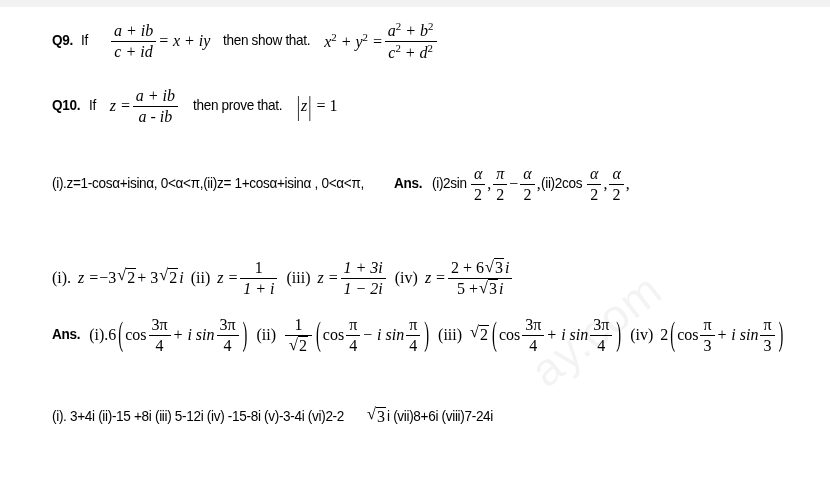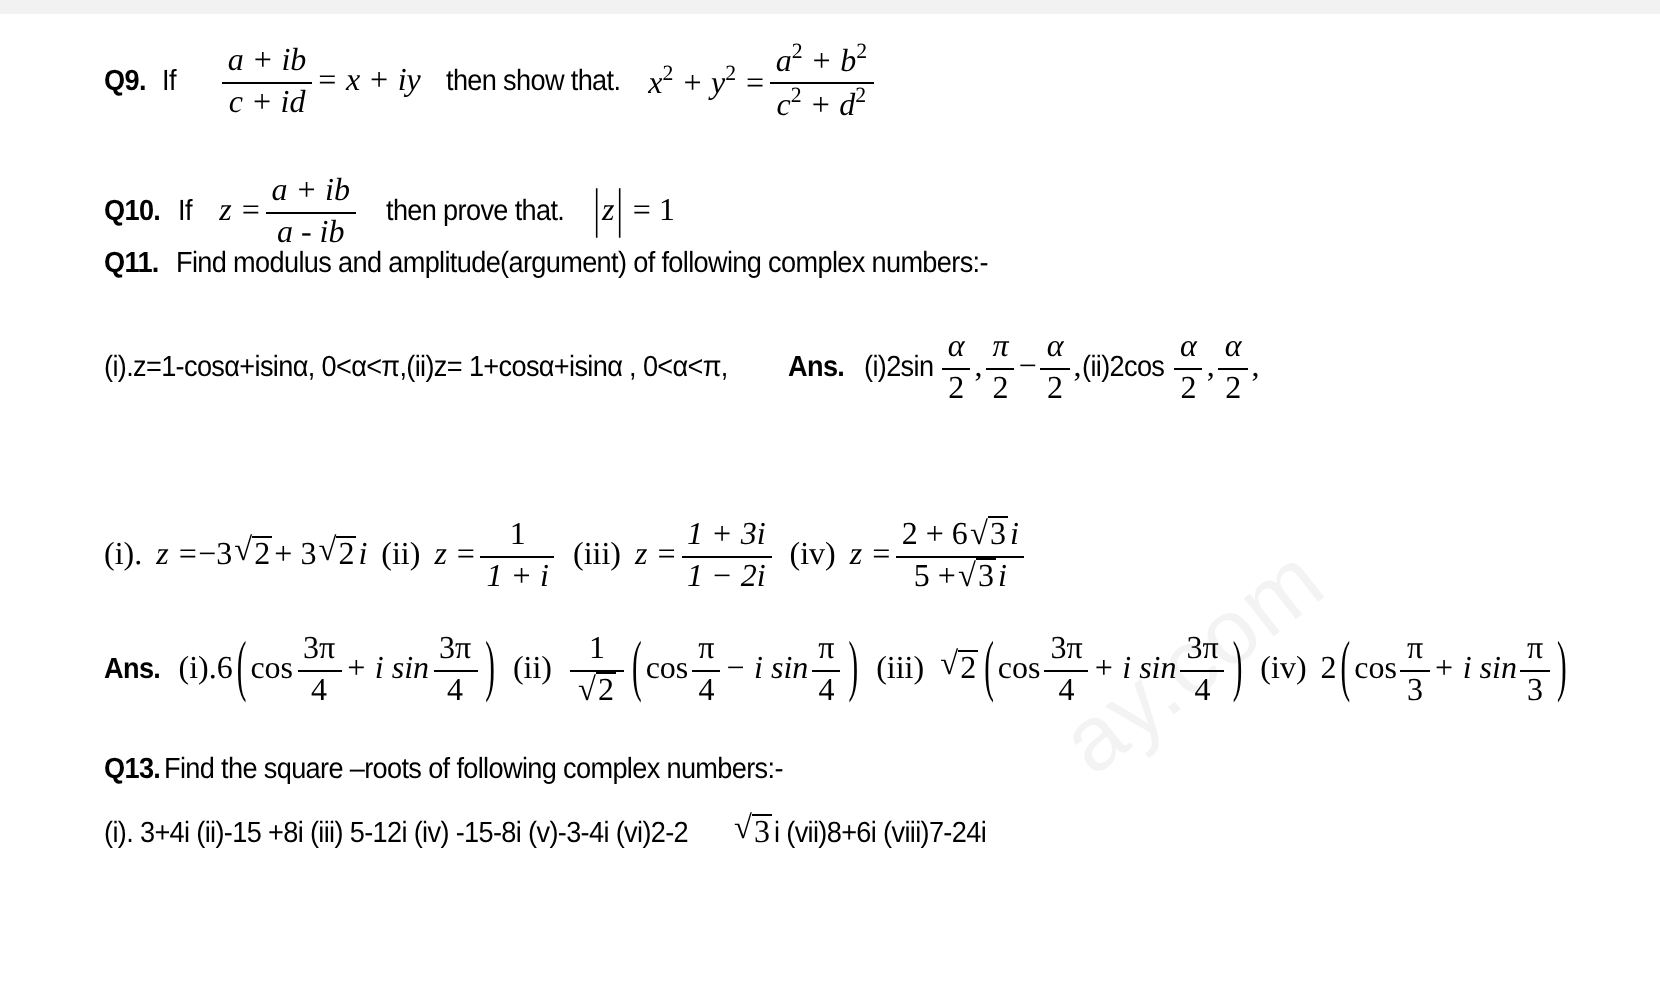--- a/index.html
+++ b/index.html
@@ -111,40 +111,34 @@
   <div class="watermark">ay.com</div>
 
   <div class="row" style="top:20px;">
     <span class="prose qlabel">Q9.</span><span class="small-gap"></span><span class="prose">If</span><span class="small-gap"></span><span class="med-gap"></span><span class="frac math"><span class="num">a + ib</span><span class="den">c + id</span></span><span class="math">= x + iy</span><span class="med-gap"></span><span class="prose">then show that.</span><span class="small-gap"></span><span class="math"><span style="font-style:italic;">x</span><span class="supn">2</span> + <span style="font-style:italic;">y</span><span class="supn">2</span> =</span><span class="frac math"><span class="num"><span style="font-style:italic;">a</span><span class="supn">2</span> + <span style="font-style:italic;">b</span><span class="supn">2</span></span><span class="den"><span style="font-style:italic;">c</span><span class="supn">2</span> + <span style="font-style:italic;">d</span><span class="supn">2</span></span></span>
   </div>
 
   <div class="row" style="top:86px;">
     <span class="prose qlabel">Q10.</span><span class="small-gap"></span><span class="prose">If</span><span class="med-gap"></span><span class="math">z =</span><span class="frac math"><span class="num">a + ib</span><span class="den">a - ib</span></span><span class="med-gap"></span><span class="prose">then prove that.</span><span class="small-gap"></span><span class="math"><span class="absbar">|</span><span style="font-style:italic;">z</span><span class="absbar">|</span> <span class="mathup">= 1</span></span>
   </div>
 
-  <div class="row" style="top:125px;">
-    <span class="prose qlabel">Q11.</span><span class="small-gap"></span><span class="prose">Find modulus and amplitude(argument) of following complex numbers:-</span>
-  </div>
 
   <div class="row" style="top:164px;">
     <span class="prose">(i).z=1-cosα+isinα, 0&lt;α&lt;π,(ii)z= 1+cosα+isinα , 0&lt;α&lt;π,</span><span class="small-gap"></span><span class="prose qlabel">Ans.</span><span class="small-gap"></span><span class="prose">(i)2sin</span><span class="frac math"><span class="num">α</span><span class="den mathup">2</span></span><span class="math mathup">,</span><span class="frac math"><span class="num">π</span><span class="den mathup">2</span></span><span class="math mathup">−</span><span class="frac math"><span class="num">α</span><span class="den mathup">2</span></span><span class="math mathup">,</span><span class="prose">(ii)2cos</span><span class="frac math"><span class="num">α</span><span class="den mathup">2</span></span><span class="math mathup">,</span><span class="frac math"><span class="num">α</span><span class="den mathup">2</span></span><span class="math mathup">,</span>
   </div>
 
 
   <div class="row" style="top:258px;">
     <span class="math mathup">(i).</span><span class="small-gap"></span><span class="math">z =</span><span class="math mathup">−3</span><span class="math sqrt"><span class="mathup">2</span></span><span class="math mathup">+ 3</span><span class="math sqrt"><span class="mathup">2</span></span><span class="math">i</span><span class="small-gap"></span><span class="math mathup">(ii)</span><span class="small-gap"></span><span class="math">z =</span><span class="frac math"><span class="num mathup">1</span><span class="den">1 + i</span></span><span class="small-gap"></span><span class="math mathup">(iii)</span><span class="small-gap"></span><span class="math">z =</span><span class="frac math"><span class="num">1 + 3i</span><span class="den">1 − 2i</span></span><span class="small-gap"></span><span class="math mathup">(iv)</span><span class="small-gap"></span><span class="math">z =</span><span class="frac math"><span class="num"><span class="mathup">2 + 6</span><span class="sqrt"><span class="mathup">3</span></span><span>i</span></span><span class="den"><span class="mathup">5 +</span><span class="sqrt"><span class="mathup">3</span></span><span>i</span></span></span>
   </div>
 
   <div class="row" style="top:315px;">
     <span class="prose qlabel">Ans.</span><span class="small-gap"></span><span class="math mathup">(i).</span><span class="math mathup">6</span><span class="paren">(</span><span class="math mathup">cos</span><span class="frac math"><span class="num mathup">3π</span><span class="den mathup">4</span></span><span class="math">+ i sin</span><span class="frac math"><span class="num mathup">3π</span><span class="den mathup">4</span></span><span class="paren">)</span><span class="small-gap"></span><span class="math mathup">(ii)</span><span class="small-gap"></span><span class="frac math"><span class="num mathup">1</span><span class="den"><span class="sqrt"><span class="mathup">2</span></span></span></span><span class="paren">(</span><span class="math mathup">cos</span><span class="frac math"><span class="num mathup">π</span><span class="den mathup">4</span></span><span class="math">− i sin</span><span class="frac math"><span class="num mathup">π</span><span class="den mathup">4</span></span><span class="paren">)</span><span class="small-gap"></span><span class="math mathup">(iii)</span><span class="small-gap"></span><span class="math sqrt"><span class="mathup">2</span></span><span class="paren">(</span><span class="math mathup">cos</span><span class="frac math"><span class="num mathup">3π</span><span class="den mathup">4</span></span><span class="math">+ i sin</span><span class="frac math"><span class="num mathup">3π</span><span class="den mathup">4</span></span><span class="paren">)</span><span class="small-gap"></span><span class="math mathup">(iv)</span><span class="small-gap"></span><span class="math mathup">2</span><span class="paren">(</span><span class="math mathup">cos</span><span class="frac math"><span class="num mathup">π</span><span class="den mathup">3</span></span><span class="math">+ i sin</span><span class="frac math"><span class="num mathup">π</span><span class="den mathup">3</span></span><span class="paren">)</span>
   </div>
 
-  <div class="row" style="top:378px;">
-    <span class="prose qlabel">Q13.</span><span class="prose">Find the square –roots of following complex numbers:-</span>
-  </div>
 
   <div class="row" style="top:407px;">
     <span class="prose">(i). 3+4i (ii)-15 +8i (iii) 5-12i   (iv) -15-8i (v)-3-4i (vi)2-2</span><span class="math sqrt"><span class="mathup">3</span></span><span class="prose">i (vii)8+6i (viii)7-24i</span>
   </div>
 
 
 
 </div>
 
 </body></html>

